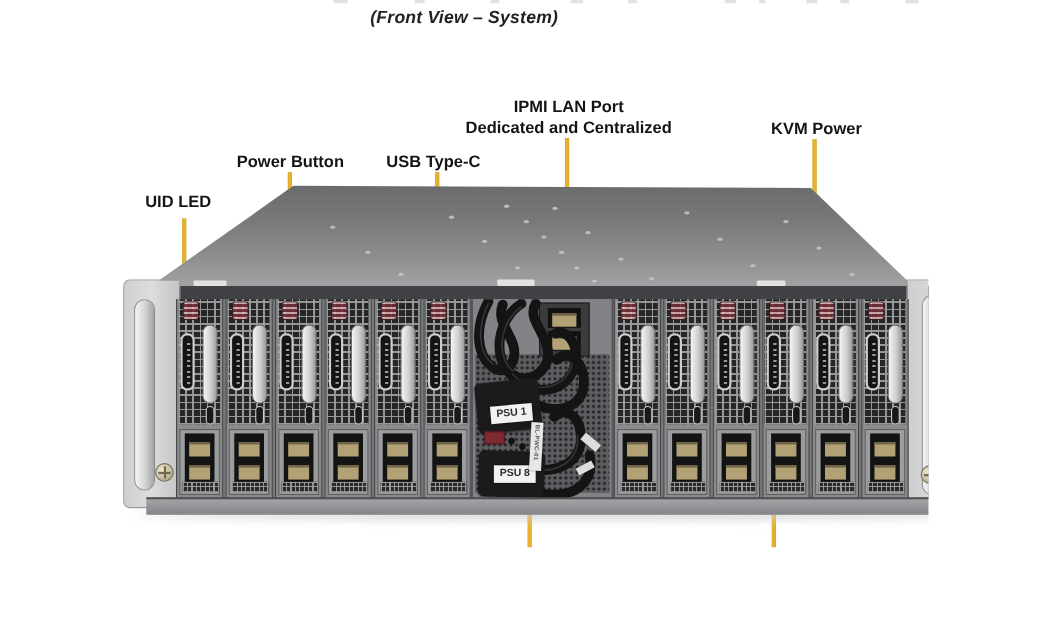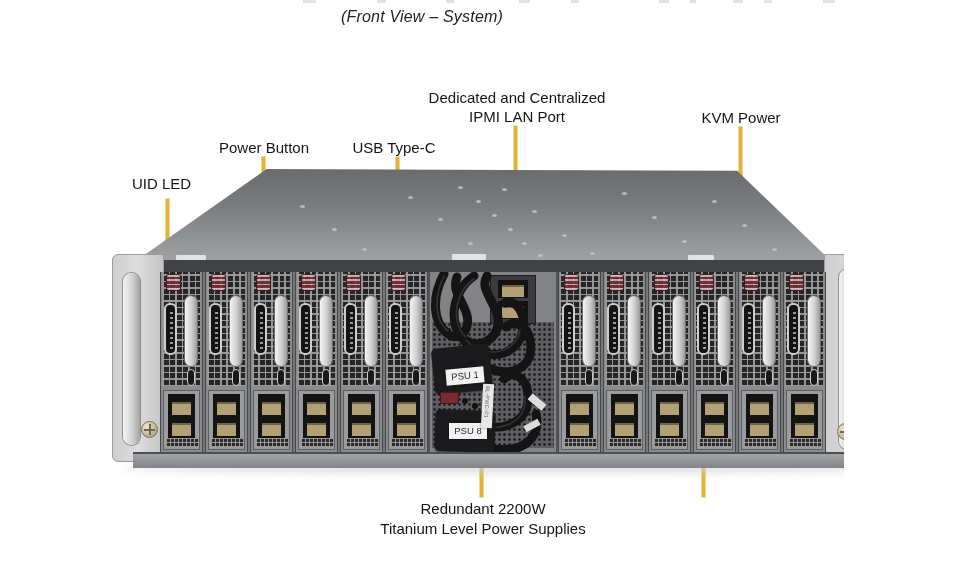--- a/index.html
+++ b/index.html
@@ -1,17 +1,17 @@
 <!DOCTYPE html>
 <html><head>
 <meta charset="utf-8">
 <style>
   html,body{margin:0;padding:0;background:#ffffff;}
   #stage{position:relative;width:844px;height:570px;background:#ffffff;overflow:hidden;
-         font-family:"Liberation Sans", sans-serif;color:#111;}
+         font-family:"Liberation Sans", sans-serif;color:#111;font-weight:bold;}
 
   
   .callout{position:absolute;font-size:15px;line-height:19px;color:#141414;text-align:center;white-space:nowrap;}
   .callout.left{text-align:left;}
   #title{position:absolute;top:8px;left:0;width:100%;text-align:center;
          font-style:italic;font-size:16px;color:#222;letter-spacing:.2px;}
   .clipmark{position:absolute;top:0;height:3px;background:#e2e2e2;}
 
   
   .cline{position:absolute;width:3px;background:#e6b32b;box-shadow:0 0 0 .4px #c89a1e;}
@@ -105,31 +105,27 @@
   <div class="clipmark" style="left:571px;width:8px;"></div>
   <div class="clipmark" style="left:659px;width:10px;"></div>
   <div class="clipmark" style="left:690px;width:6px;"></div>
   <div class="clipmark" style="left:733px;width:10px;"></div>
   <div class="clipmark" style="left:764px;width:8px;"></div>
   <div class="clipmark" style="left:823px;width:12px;"></div>
 
   <div id="title">(Front View – System)</div>
 
   <div class="callout" style="left:387px;top:88px;width:260px;">
+    <div>IPMI LAN Port</div>
     <div>Dedicated and Centralized</div>
-    <div>IPMI LAN Port</div>
   </div>
   <div class="callout" style="left:701px;top:108px;width:80px;">KVM Power</div>
   <div class="callout" style="left:334px;top:138px;width:120px;">USB Type-C</div>
   <div class="callout" style="left:204px;top:138px;width:120px;">Power Button</div>
   <div class="callout left" style="left:132px;top:174px;width:80px;">UID LED</div>
-  <div class="callout" style="left:353px;top:499px;width:260px;line-height:20px;">
-    <div>Redundant 2200W</div>
-    <div>Titanium Level Power Supplies</div>
-  </div>
   <div class="callout" style="left:613px;top:499px;width:200px;line-height:20px;">
   </div>
 
   <div class="cline" style="left:166px;top:199px;height:74px;"></div>
   <div class="cline" style="left:262px;top:157px;height:130px;"></div>
   <div class="cline" style="left:396px;top:157px;height:217px;"></div>
   <div class="cline" style="left:514px;top:126px;height:172px;"></div>
   <div class="cline" style="left:739px;top:127px;height:185px;"></div>
   <div class="cline" style="left:480px;top:385px;height:112px;"></div>
   <div class="cline" style="left:702px;top:408px;height:89px;"></div>

